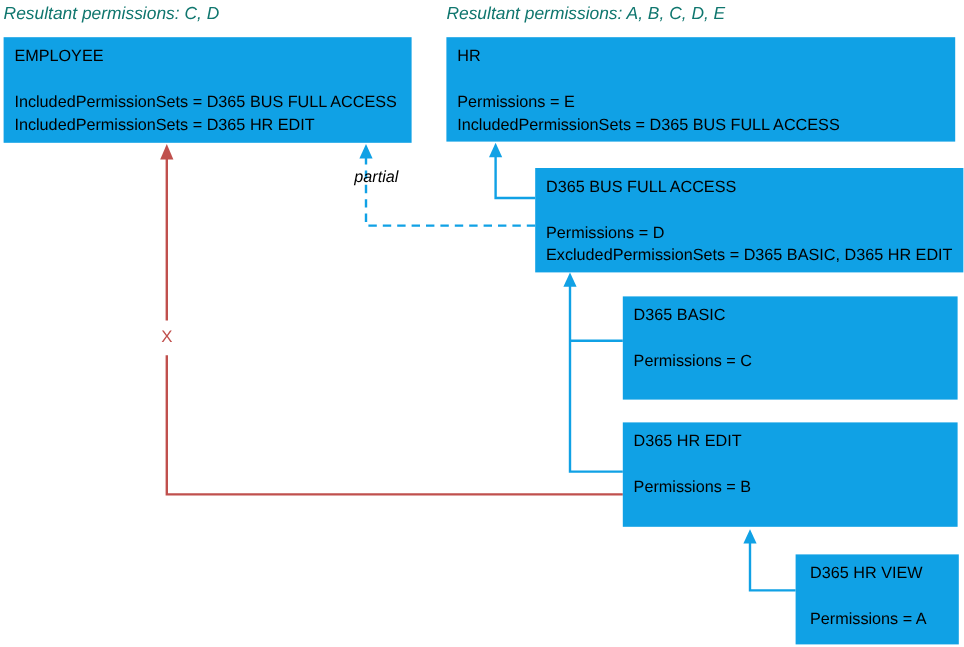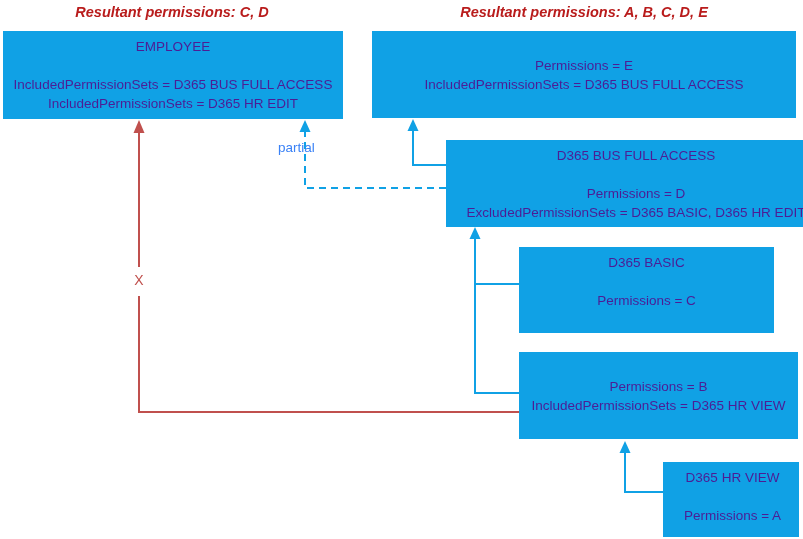--- a/index.html
+++ b/index.html
@@ -9,62 +9,61 @@
     height: 539px;
     background: #ffffff;
     font-family: "Liberation Sans", sans-serif;
     overflow: hidden;
   }
   .hdr {
     position: absolute;
     top: 4px;
     font-size: 14.5px;
     font-style: italic;
-    color: #b91c1c;
-    text-align: center;
+    color: #0f766e;
+    text-align: left;
     white-space: nowrap;
-    font-weight: bold;
   }
   .hdr-left  { left: 3px;   width: 338px; }
   .hdr-right { left: 372px; width: 424px; }
   .pbox {
     position: absolute;
     background: #10a1e5;
-    color: #4c1d95;
+    color: #000000;
     font-size: 13.5px;
     line-height: 19px;
     padding: 6px 9px;
     box-sizing: border-box;
     white-space: nowrap;
     overflow: hidden;
-    text-align: center;
   }
   .pbox .gap { height: 19px; }
   .box-employee { left: 3px;   top: 31px;  width: 340px; height: 88px; }
   .box-hr       { left: 372px; top: 31px;  width: 424px; height: 87px; }
   .box-bus      { left: 446px; top: 140px; width: 380px; height: 87px; }
-  .box-basic    { left: 519px; top: 247px; width: 255px; height: 86px; }
+  .box-basic    { left: 519px; top: 247px; width: 279px; height: 86px; }
   .box-hredit   { left: 519px; top: 352px; width: 279px; height: 87px; }
   .box-hrview   { left: 663px; top: 462px; width: 136px; height: 75px; padding-left: 12px; }
   .connectors {
     position: absolute;
     left: 0; top: 0;
     width: 803px; height: 539px;
     pointer-events: none;
   }
   .lbl {
     position: absolute;
     white-space: nowrap;
     font-size: 13.5px;
   }
   .lbl-partial {
     left: 278px; top: 140px;
     width: 54px;
-    text-align: left;
-    color: #3b82f6;
+    text-align: right;
+    color: #000000;
+    font-style: italic;
   }
   .lbl-x {
     left: 129px; top: 272px;
     width: 20px;
     text-align: center;
     color: #c0504d;
     font-size: 14px;
   }
 </style>
 </head>
@@ -94,42 +93,43 @@
   </svg>
 
   <div class="pbox box-employee">
     <div>EMPLOYEE</div>
     <div class="gap"></div>
     <div>IncludedPermissionSets = D365 BUS FULL ACCESS</div>
     <div>IncludedPermissionSets = D365 HR EDIT</div>
   </div>
 
   <div class="pbox box-hr">
+    <div>HR</div>
     <div class="gap"></div>
     <div>Permissions = E</div>
     <div>IncludedPermissionSets = D365 BUS FULL ACCESS</div>
   </div>
 
   <div class="pbox box-bus">
     <div>D365 BUS FULL ACCESS</div>
     <div class="gap"></div>
     <div>Permissions = D</div>
     <div>ExcludedPermissionSets = D365 BASIC, D365 HR EDIT</div>
   </div>
 
   <div class="pbox box-basic">
     <div>D365 BASIC</div>
     <div class="gap"></div>
     <div>Permissions = C</div>
   </div>
 
   <div class="pbox box-hredit">
+    <div>D365 HR EDIT</div>
     <div class="gap"></div>
     <div>Permissions = B</div>
-    <div>IncludedPermissionSets = D365 HR VIEW</div>
   </div>
 
   <div class="pbox box-hrview">
     <div>D365 HR VIEW</div>
     <div class="gap"></div>
     <div>Permissions = A</div>
   </div>
 
   <span class="lbl lbl-partial">partial</span>
   <span class="lbl lbl-x">X</span>

